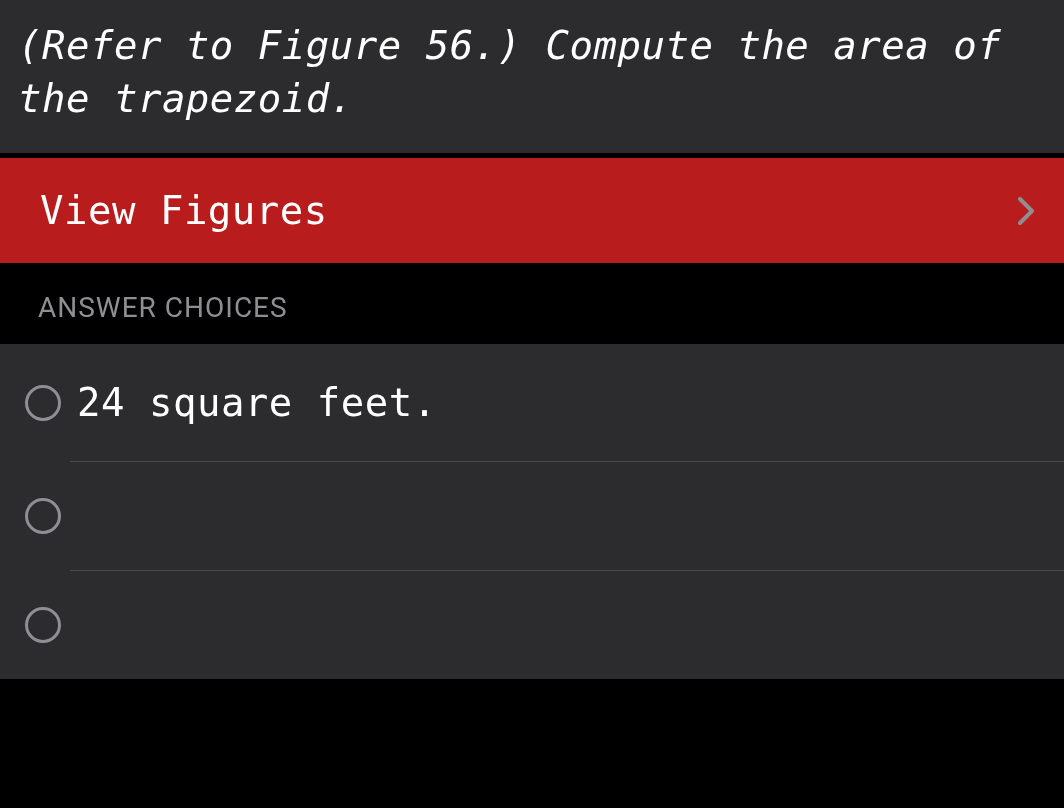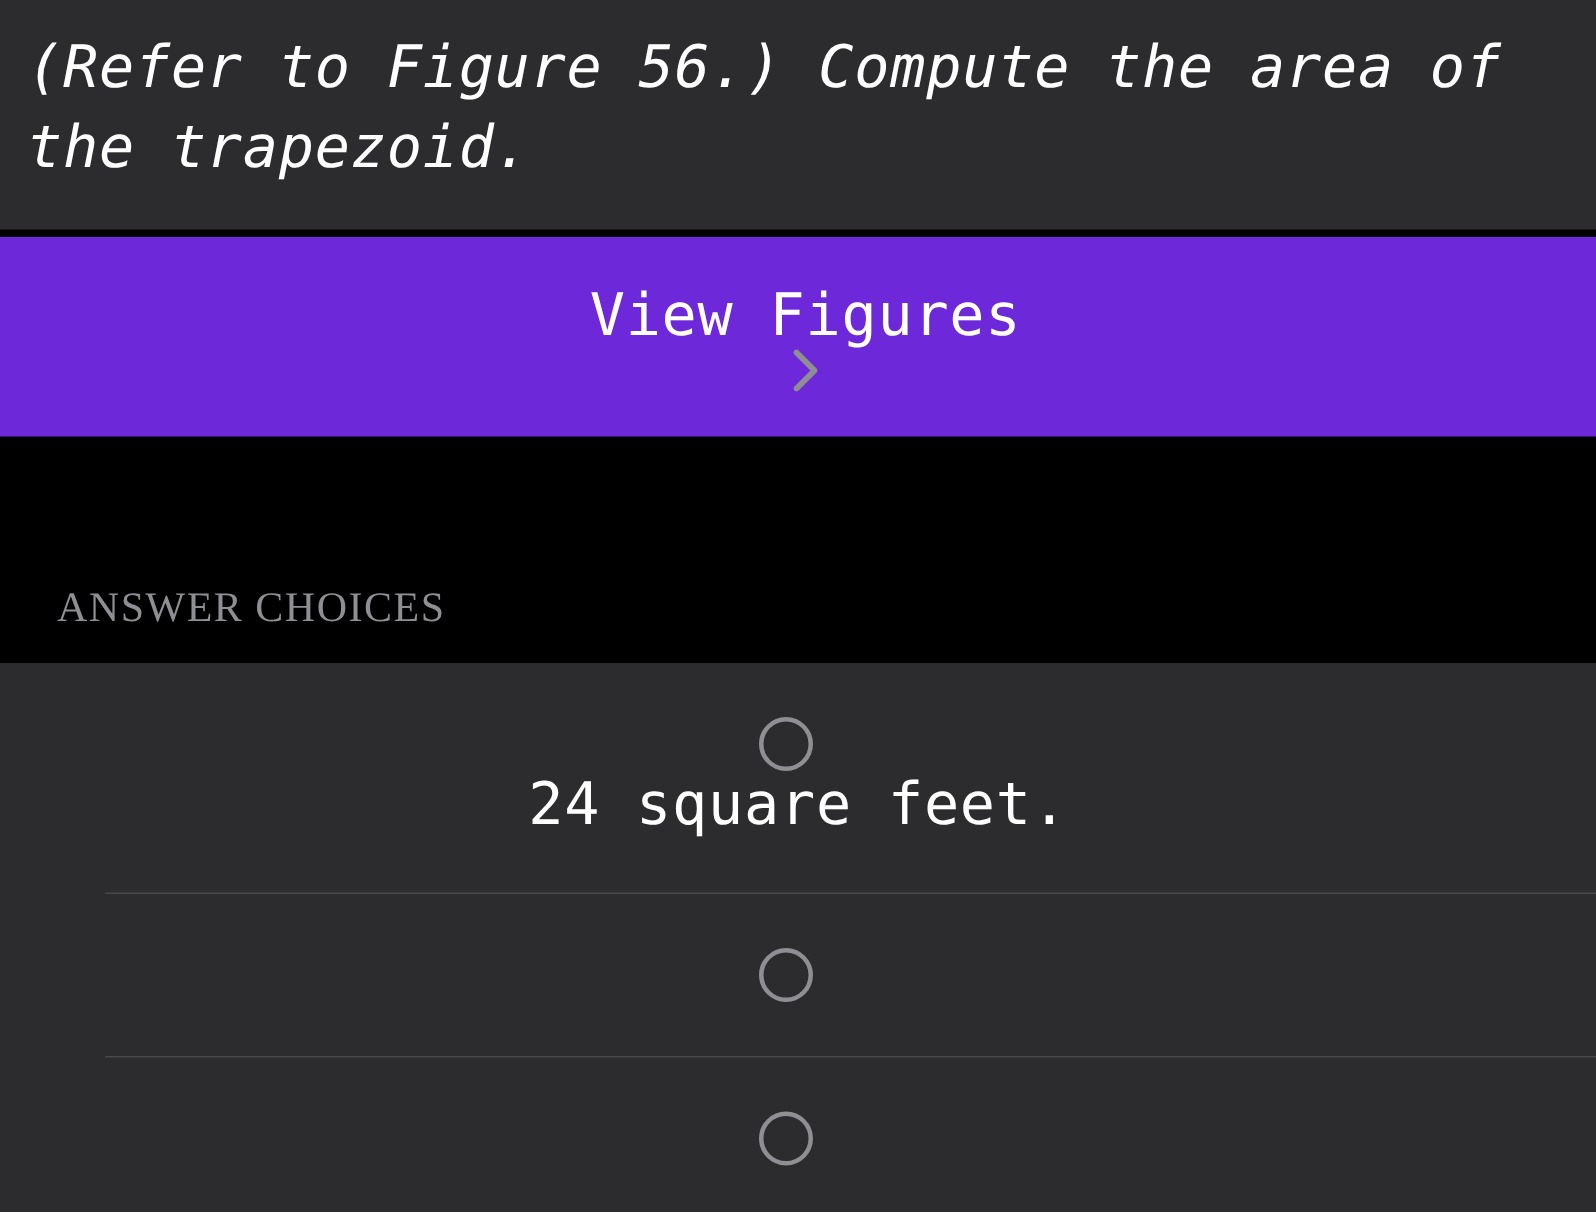--- a/index.html
+++ b/index.html
@@ -20,62 +20,59 @@
     }
     .question-text {
       color: #ffffff;
       font-family: "SF Mono", "Menlo", "Consolas", monospace;
       font-size: 39px;
       line-height: 1.35;
       letter-spacing: 0.5px;
       font-style: italic;
     }
     .view-figures-section {
-      background-color: #6d28d9;
+      background-color: #b91c1c;
       margin-top: 5px;
       padding: 30px 30px 30px 40px;
       display: flex;
       align-items: center;
       justify-content: space-between;
       cursor: pointer;
-      flex-direction: column;
     }
     .view-figures-label {
       color: #ffffff;
       font-family: "SF Mono", "Menlo", "Consolas", monospace;
       font-size: 39px;
       letter-spacing: 0.5px;
     }
     .chevron-icon {
       width: 16px;
       height: 28px;
     }
     .chevron-icon svg {
       width: 100%;
       height: 100%;
     }
     .answer-choices-header {
-      padding: 99px 38px 20px 38px;
-      font-family: Liberation Serif, serif;
+      padding: 28px 38px 20px 38px;
     }
     .answer-choices-label {
       color: #8e8e93;
       font-size: 28px;
       letter-spacing: 1px;
       font-weight: 400;
     }
     .choices-container {
       background-color: #2c2c2e;
     }
     .choice-item {
       display: flex;
       align-items: center;
       padding: 36px 25px 36px 25px;
       cursor: pointer;
-      flex-direction: column;
     }
     .choice-divider {
       height: 1px;
       background-color: #48484a;
       margin-left: 70px;
     }
     .radio-button {
       width: 36px;
       height: 36px;
       border-radius: 50%;

